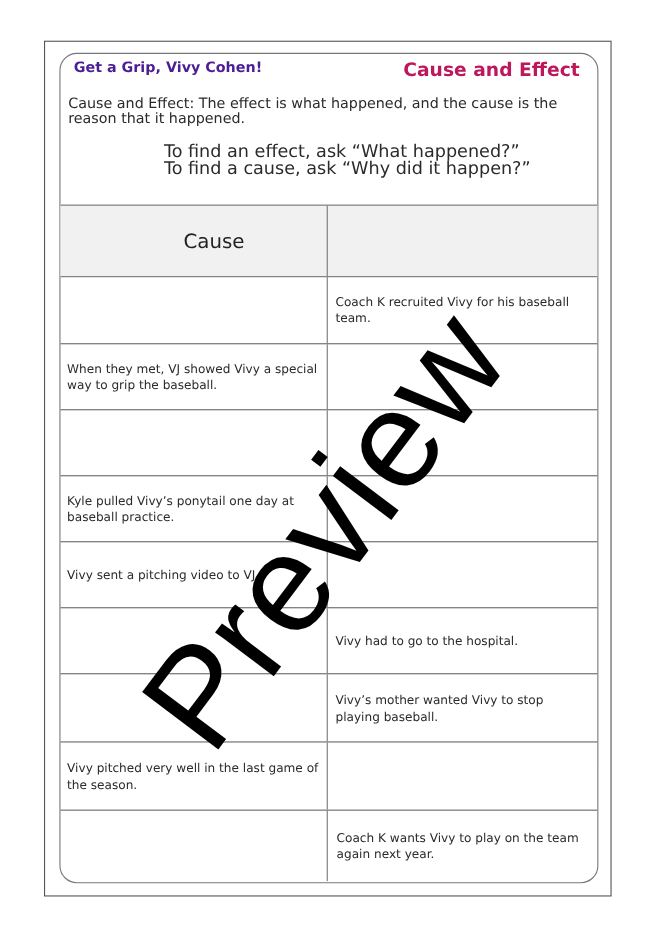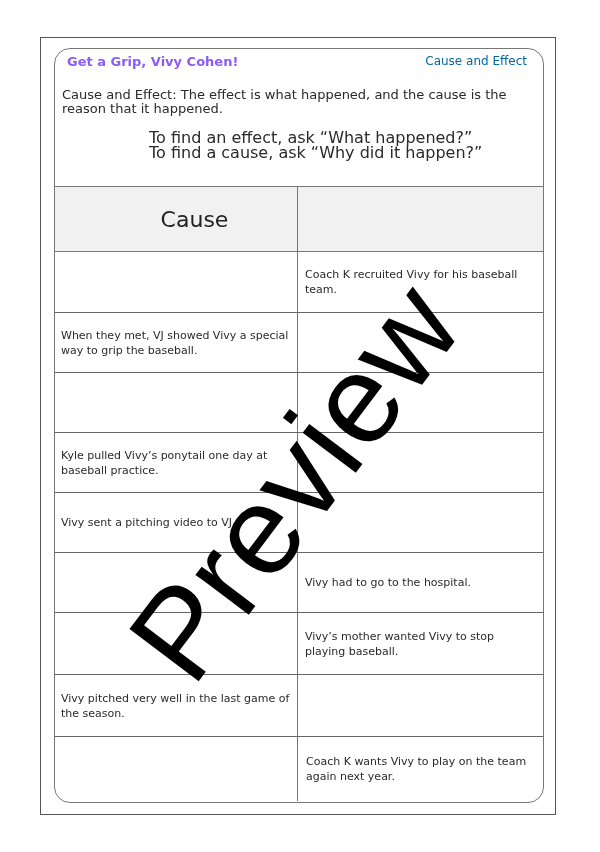--- a/index.html
+++ b/index.html
@@ -9,45 +9,45 @@
   }
   .outer {
     position: absolute; left: 40px; top: 37px; width: 516px; height: 778px;
     border: 1.5px solid #555; box-sizing: border-box;
   }
   .inner {
     position: absolute; left: 54px; top: 48px; width: 490px; height: 755px;
     border: 1.5px solid #777; border-radius: 16px; box-sizing: border-box; overflow: hidden;
   }
   .title-left {
-    position: absolute; left: 67px; top: 54px; font-size: 13px; font-weight: bold; color: #8b5cf6;
+    position: absolute; left: 67px; top: 54px; font-size: 13px; font-weight: bold; color: #4c1d95;
     white-space: nowrap;
   }
   .title-right {
-    position: absolute; right: 73px; top: 54px; font-size: 12px; font-weight: normal; color: #0369a1;
+    position: absolute; right: 73px; top: 54px; font-size: 17px; font-weight: bold; color: #be185d;
     white-space: nowrap;
   }
   .intro {
     position: absolute; left: 62px; top: 88px; width: 450px; font-size: 13px; line-height: 14px; color: #2a2a2a;
   }
   .tip {
     position: absolute; left: 149px; font-size: 16px; line-height: 14px; color: #2a2a2a; white-space: nowrap;
   }
   .tip1 { top: 131px; }
   .tip2 { top: 146px; }
 
   .table {
     position: absolute; left: 55px; top: 186px; width: 488px;
   }
   .thead {
     display: flex; height: 66px; background: #f1f1f1;
     border-top: 1.5px solid #777; border-bottom: 1.5px solid #777; box-sizing: border-box;
   }
   .th {
-    display: flex; align-items: center; justify-content: center; font-size: 22px; color: #222;
+    display: flex; align-items: center; justify-content: center; font-size: 18px; color: #222;
     box-sizing: border-box;
     padding-left: 37px;
   }
   .col-cause { width: 243px; border-right: 1.5px solid #777; }
   .col-effect { width: 245px; }
   .row {
     display: flex; border-bottom: 1.5px solid #666; box-sizing: border-box;
   }
   .row.last { border-bottom: none; }
   .td {

